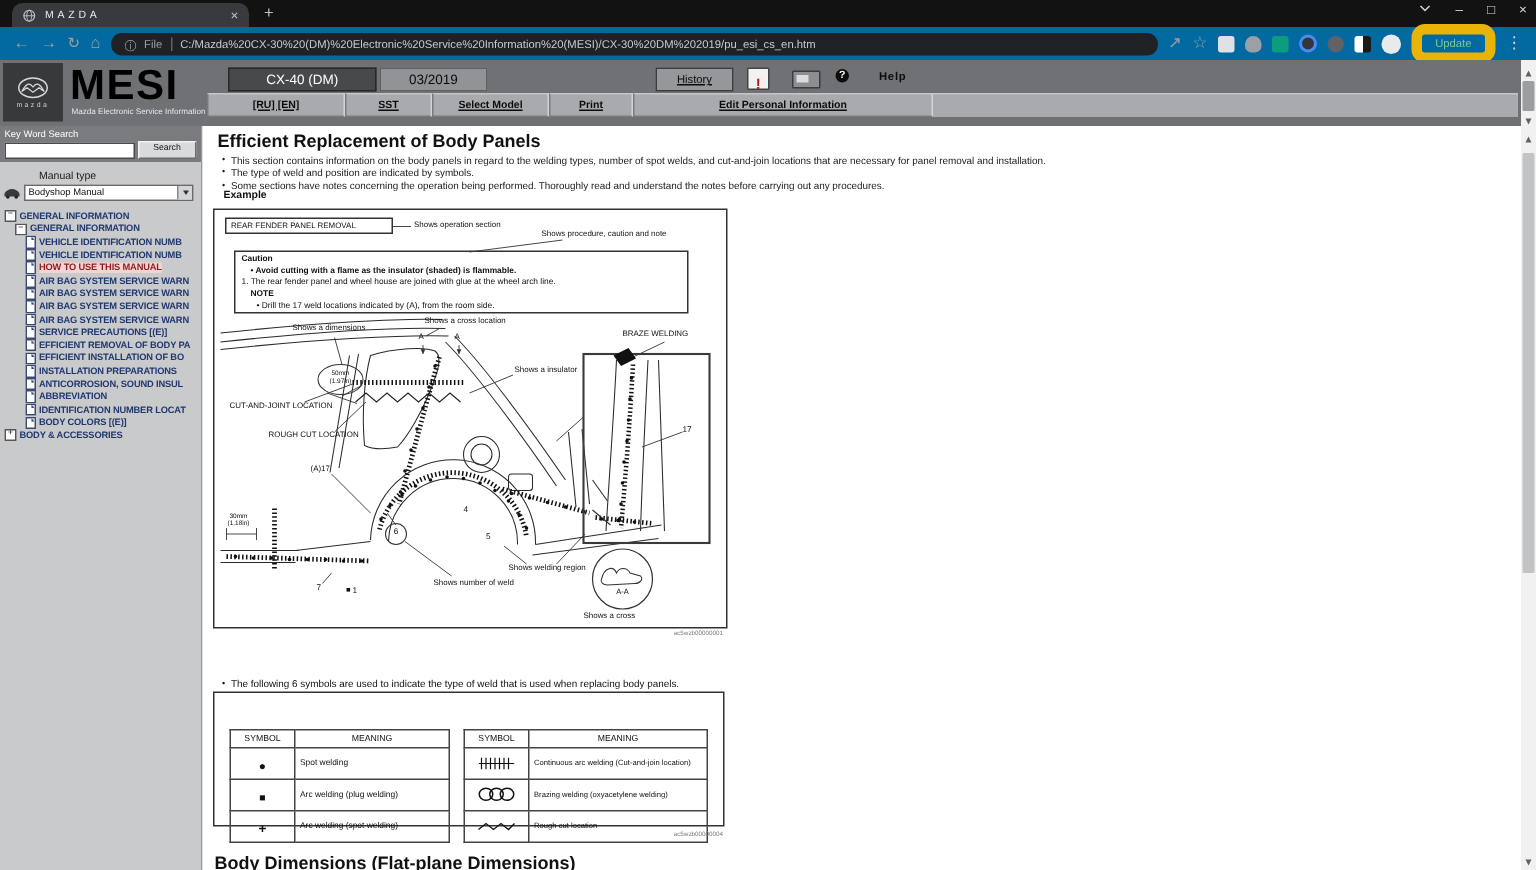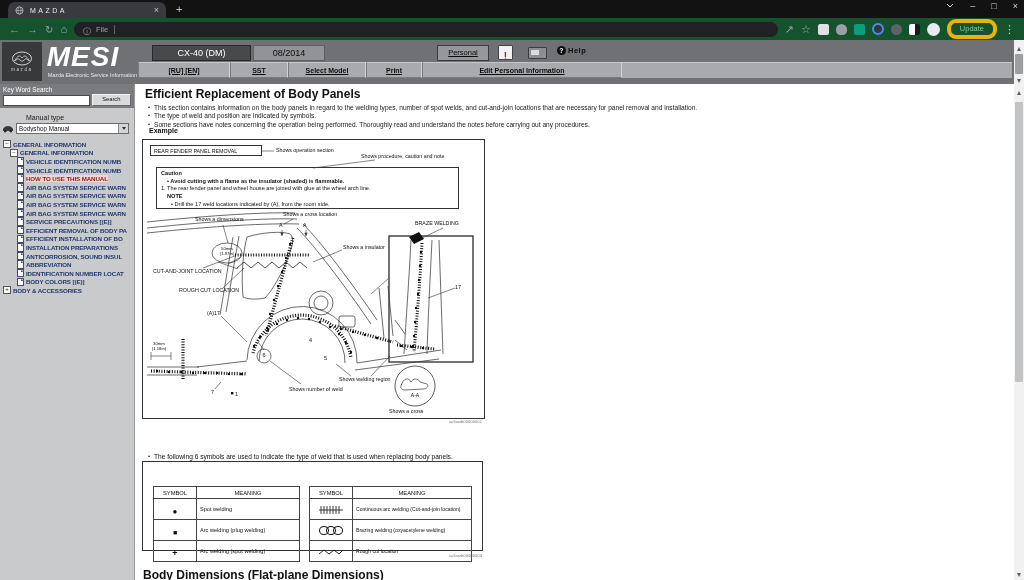--- a/index.html
+++ b/index.html
@@ -8,59 +8,59 @@
   
   .tabstrip{position:absolute;top:0;left:0;width:1024px;height:18px;background:#121212;}
   .tab{position:absolute;left:8px;top:2px;width:158px;height:16px;background:#383a3e;
     border-radius:7px 7px 0 0;display:flex;align-items:center;gap:6px;padding:0 7px;box-sizing:border-box;}
   .tab .title{color:#e8eaed;font-size:7px;letter-spacing:2.5px;flex:1;white-space:nowrap;overflow:hidden;}
   .favicon{width:9px;height:9px;flex:0 0 auto;}
   .tabclose{color:#bdc1c6;font-size:9px;line-height:9px;}
   .newtab{position:absolute;left:176px;top:4px;color:#bdc1c6;font-size:11px;line-height:11px;}
   .winctl{position:absolute;right:6px;top:1px;display:flex;gap:16px;align-items:center;color:#d7d7d7;font-size:9px;}
   .winctl span{display:inline-block;}
-  .toolbar{position:absolute;top:18px;left:0;width:1024px;height:22px;background:#14532d;
+  .toolbar{position:absolute;top:18px;left:0;width:1024px;height:22px;background:#0369a1;
     display:flex;align-items:center;gap:7px;padding:0 9px;box-sizing:border-box;}
   .navico{color:#9aa0a6;font-size:11px;line-height:11px;}
   .ico-back::before{content:"\2190";} .ico-fwd::before{content:"\2192";}
   .ico-reload::before{content:"\21BB";font-size:10px;} .ico-home::before{content:"\2302";}
   .addr{flex:1;height:15px;background:#202124;border-radius:8px;display:flex;align-items:center;
     gap:5px;padding:0 9px;min-width:0;}
   .addr .info::before{content:"\24D8";color:#9aa0a6;font-size:8px;}
   .addr .file{color:#9aa0a6;font-size:7.5px;border-right:1px solid #5f6368;padding-right:6px;}
   .addr .url{color:#c7cbd1;font-size:7.5px;white-space:nowrap;overflow:hidden;text-overflow:ellipsis;}
   .ico-share::before{content:"\2197";} .ico-star::before{content:"\2606";}
   .extrow{display:flex;gap:7px;align-items:center;}
   .ext{width:11px;height:11px;border-radius:2px;}
   .avatar{width:13px;height:13px;border-radius:50%;background:#e8eaed;}
-  .update{border:4px solid #eab308;color:#81c995;font-size:7.5px;border-radius:9px;
+  .update{border:7px solid #eab308;color:#81c995;font-size:7.5px;border-radius:9px;
     padding:2px 9px;line-height:1;}
   .ico-kebab::before{content:"\22EE";color:#d7d7d7;}
   
   .appheader{position:absolute;top:40px;left:0;width:1014px;height:44px;background:#6f7174;}
   .brand{position:absolute;left:0;top:0;width:137px;height:44px;display:flex;align-items:flex-start;}
   .logobox{width:40px;height:39px;background:#38393b;margin:2px 1px 0 2px;display:flex;
     flex-direction:column;align-items:center;justify-content:center;gap:1px;}
   .logobox .mzword{color:#cfd1d3;font-size:4.6px;letter-spacing:1.6px;}
-  .mesi{color:#ffffff;font-weight:bold;font-size:28px;line-height:1;letter-spacing:1px;margin:3px 0 0 4px;font-style:italic;}
+  .mesi{color:#000000;font-weight:bold;font-size:28px;line-height:1;letter-spacing:1px;margin:3px 0 0 4px;}
   .mesisub{color:#e8e8e8;font-size:5.4px;margin:1px 0 0 5px;white-space:nowrap;}
   .modelbox{position:absolute;left:152px;top:5px;width:97px;height:14px;background:#48494b;
     border:1px solid #28282a;color:#fff;font-size:9px;text-align:center;line-height:14px;}
   .periodbox{position:absolute;left:253px;top:5px;width:70px;height:14px;background:#929396;
     border:1px solid #606063;color:#0c0c0c;font-size:9px;text-align:center;line-height:14px;}
   .historybtn{position:absolute;left:437px;top:5px;width:50px;height:14px;background:#96979a;
     border:1px solid #3c3c3e;color:#0c0c0c;font-size:7.5px;text-decoration:underline;
     text-align:center;line-height:13px;}
   .bookico{position:absolute;left:498px;top:5px;width:13px;height:13px;background:#f2f2f2;
     border:1px solid #444;border-radius:1px;text-align:center;}
   .bookico::before{content:"!";color:#c31212;font-weight:bold;font-size:10px;line-height:12px;}
   .cardico{position:absolute;left:528px;top:7px;width:17px;height:10px;background:#8d8e91;
     border:1px solid #3c3c3e;border-radius:1px;}
   .cardico::before{content:"";position:absolute;left:2px;top:2px;width:8px;height:5px;background:#dcdcde;}
-  .helpbox{position:absolute;left:557px;top:6px;display:flex;align-items:flex-end;gap:2px;}
+  .helpbox{position:absolute;left:557px;top:6px;display:flex;align-items:flex-end;gap:20px;}
   .helpq{width:9px;height:9px;border-radius:50%;background:#0c0c0c;color:#fff;font-size:7px;
     font-weight:bold;text-align:center;line-height:9px;}
   .helptxt{color:#0c0c0c;font-weight:bold;font-size:7.5px;letter-spacing:0.5px;}
   .navrow{position:absolute;left:138px;top:22px;height:16px;display:flex;background:#a9aaad;}
   .navrow::after{content:"";width:390px;background:#a9aaad;border-top:1px solid #c6c6c8;}
   .navrow>div{box-sizing:border-box;border-left:1px solid #7b7b7e;border-right:1px solid #d2d2d4;
     border-top:1px solid #c6c6c8;border-bottom:1px solid #7b7b7e;
     font-size:7px;font-weight:bold;color:#0c0c0c;text-decoration:underline;
     display:flex;align-items:center;justify-content:center;white-space:nowrap;}
   .navrow>div:nth-of-type(1){width:92px;} .navrow>div:nth-of-type(2){width:58px;}
@@ -176,20 +176,21 @@
     </div>
   </div>
   <div class="toolbar">
     <span class="navico ico-back"></span>
     <span class="navico ico-fwd"></span>
     <span class="navico ico-reload"></span>
     <span class="navico ico-home"></span>
     <div class="addr">
       <span class="info"></span>
       <span class="file">File</span>
+      <span class="url">C:/Mazda%20CX-30%20(DM)%20Electronic%20Service%20Information%20(MESI)/CX-30%20DM%202019/pu_esi_cs_en.htm</span>
     </div>
     <span class="navico ico-share"></span>
     <span class="navico ico-star"></span>
     <div class="extrow">
       <span class="ext" style="background:#dfe1e5;"></span>
       <span class="ext" style="background:#9aa0a6;border-radius:50% 50% 40% 40%;"></span>
       <span class="ext" style="background:#0d9d7e;"></span>
       <span class="ext" style="background:#35363a;border:2px solid #4b8bf5;border-radius:50%;width:8px;height:8px;"></span>
       <span class="ext" style="background:#5f6368;border-radius:50%;"></span>
       <span class="ext" style="background:linear-gradient(90deg,#fff 50%,#1a1a1a 50%);"></span>
@@ -207,22 +208,22 @@
           <path d="M3.5 10 C 7 4,9 4,11 7 C 13 4,15 4,18.5 10 L 15 7.5 L 11 10.5 L 7 7.5 Z" fill="none" stroke="#d6d8da" stroke-width="0.8"></path>
         </svg>
         <span class="mzword">mazda</span>
       </div>
       <div>
         <div class="mesi">MESI</div>
         <div class="mesisub">Mazda Electronic Service Information</div>
       </div>
     </div>
     <div class="modelbox">CX-40 (DM)</div>
-    <div class="periodbox">08/2014</div>
-    <div class="historybtn">Personal</div>
+    <div class="periodbox">03/2019</div>
+    <div class="historybtn">History</div>
     <div class="bookico"></div>
     <div class="cardico"></div>
     <div class="helpbox">
       <span class="helpq">?</span>
       <span class="helptxt">Help</span>
     </div>
     <div class="navrow">
 
     <div>[RU] [EN]</div>
         <div>SST</div>

